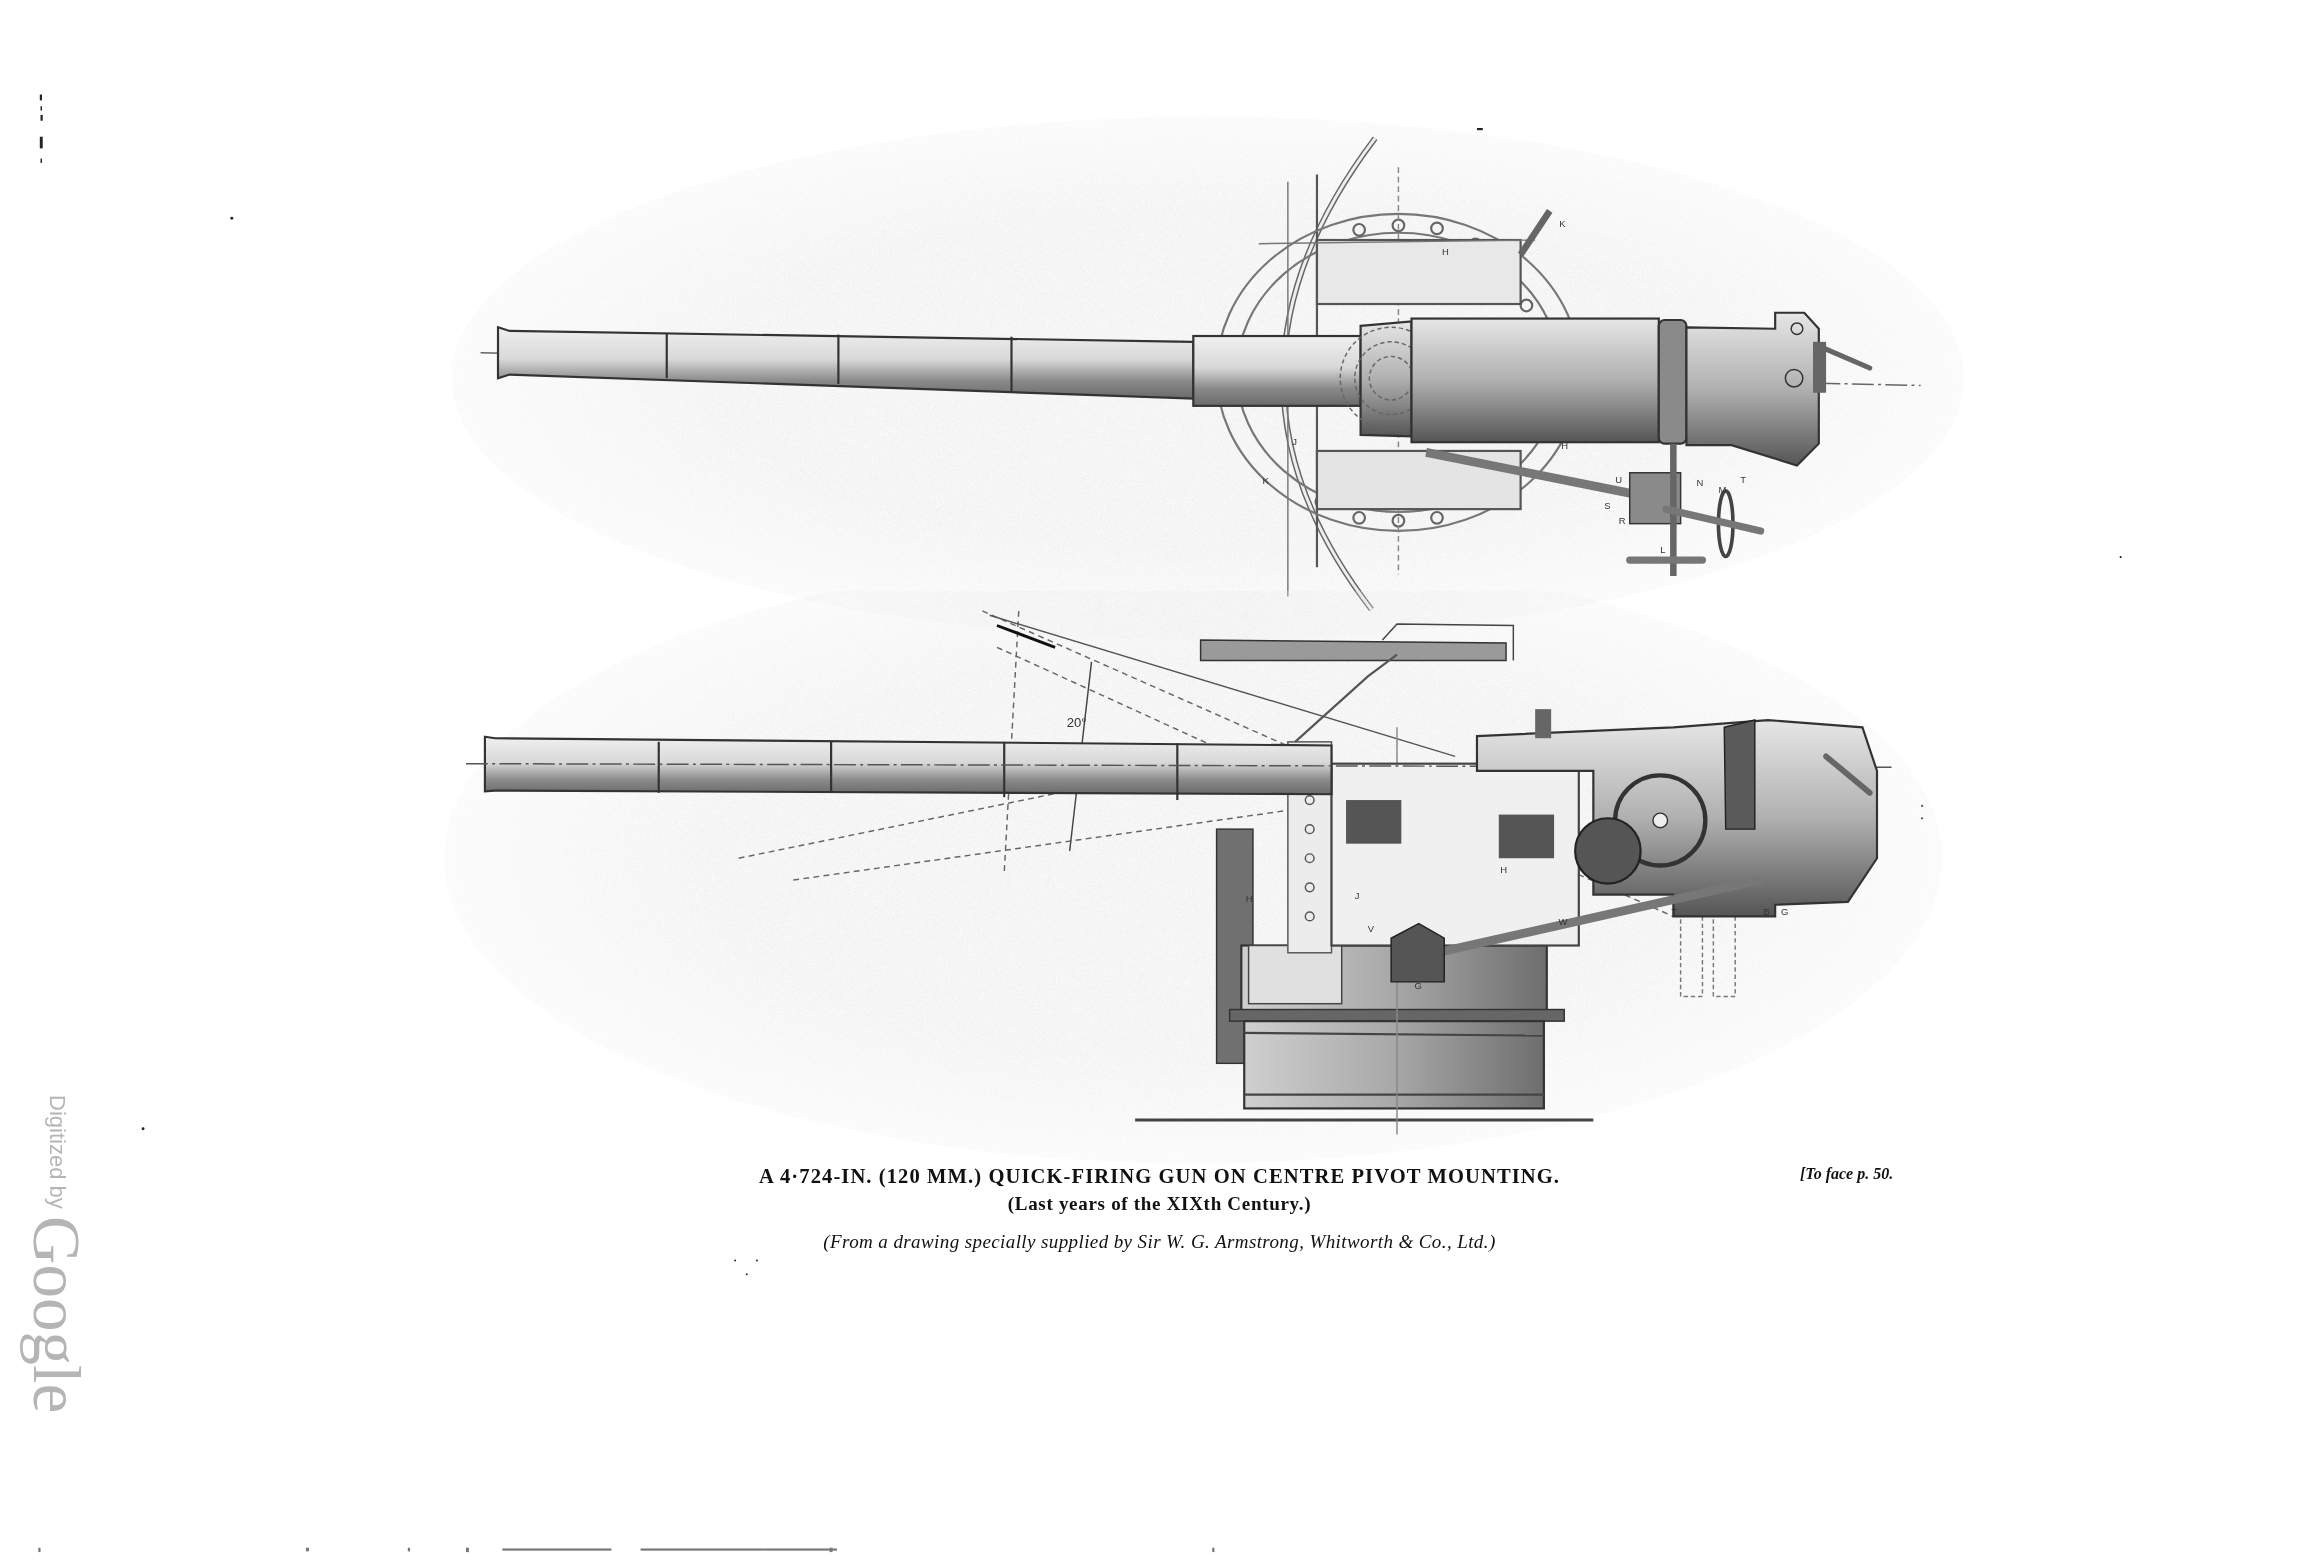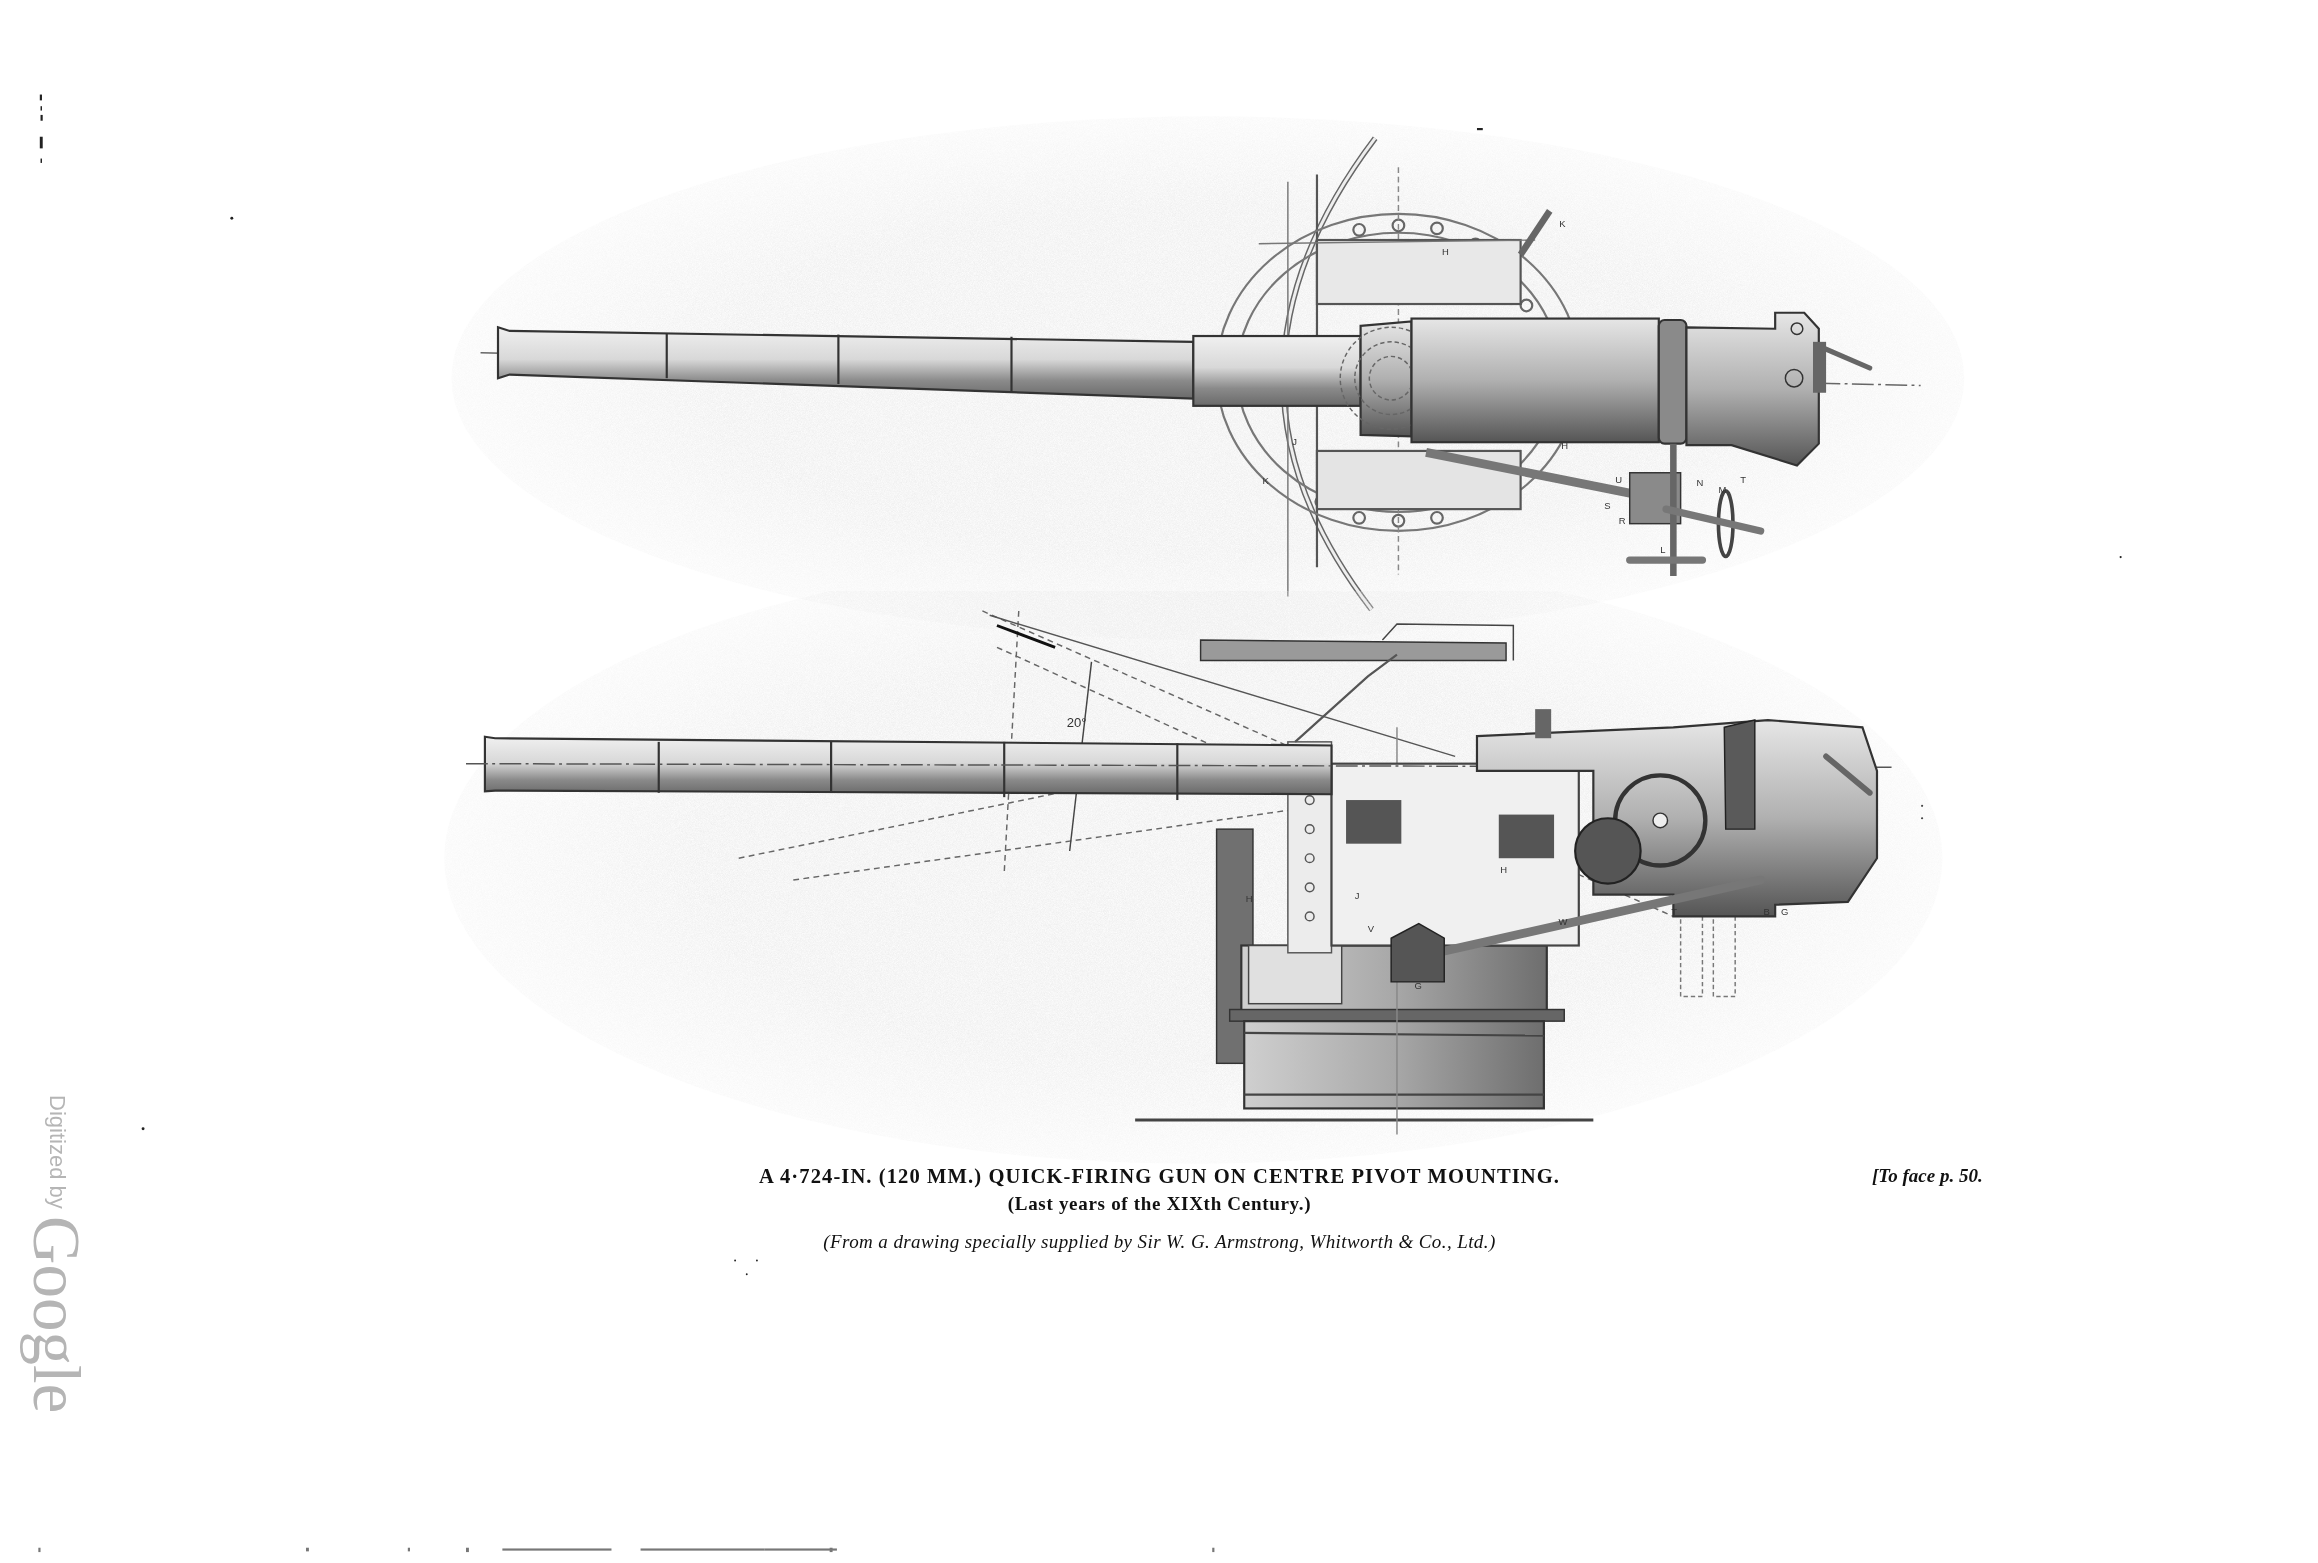--- a/index.html
+++ b/index.html
@@ -3,21 +3,21 @@
 <meta charset="utf-8">
 <style>
   html, body { margin:0; padding:0; background:#ffffff; }
   body { width:2319px; height:1563px; position:relative; overflow:hidden; font-family:"Liberation Serif", serif; color:#111; }
   .abs { position:absolute; }
   #plate { position:absolute; left:0; top:0; width:2319px; height:1563px; }
   .caption-line { position:absolute; left:0; width:2319px; text-align:center; white-space:nowrap; }
   #cap-title { top:1164px; font-family:"Liberation Serif", serif; font-weight:bold; font-size:21px; letter-spacing:1.1px; transform:scaleX(0.98); }
   #cap-sub { top:1193px; font-weight:bold; font-size:19px; letter-spacing:0.7px; }
   #cap-credit { top:1231px; font-weight:normal; font-style:italic; font-size:19px; letter-spacing:0.4px; }
-  #face-note { left:1872px; top:1165px; font-weight:bold; font-style:italic; font-size:19px; white-space:nowrap; }
+  #face-note { left:1800px; top:1165px; font-weight:bold; font-style:italic; font-size:16px; white-space:nowrap; }
   #watermark { left:22px; top:1095px; width:335px; height:73px; transform-origin:0 0; transform:translate(73px,0) rotate(90deg); white-space:nowrap; color:#b5b5b5; }
   #wm-small { font-family:"Liberation Sans", sans-serif; font-size:22px; vertical-align:middle; }
   #wm-big { font-family:"Liberation Serif", serif; font-size:67px; vertical-align:middle; margin-left:4.4px; }
   .lbl { font-family:"Liberation Sans", sans-serif; font-size:13px; fill:#333; }
 </style>
 </head>
 <body>
 
 <svg id="plate" viewBox="0 0 3187 2149" xmlns="http://www.w3.org/2000/svg">
   <defs>

